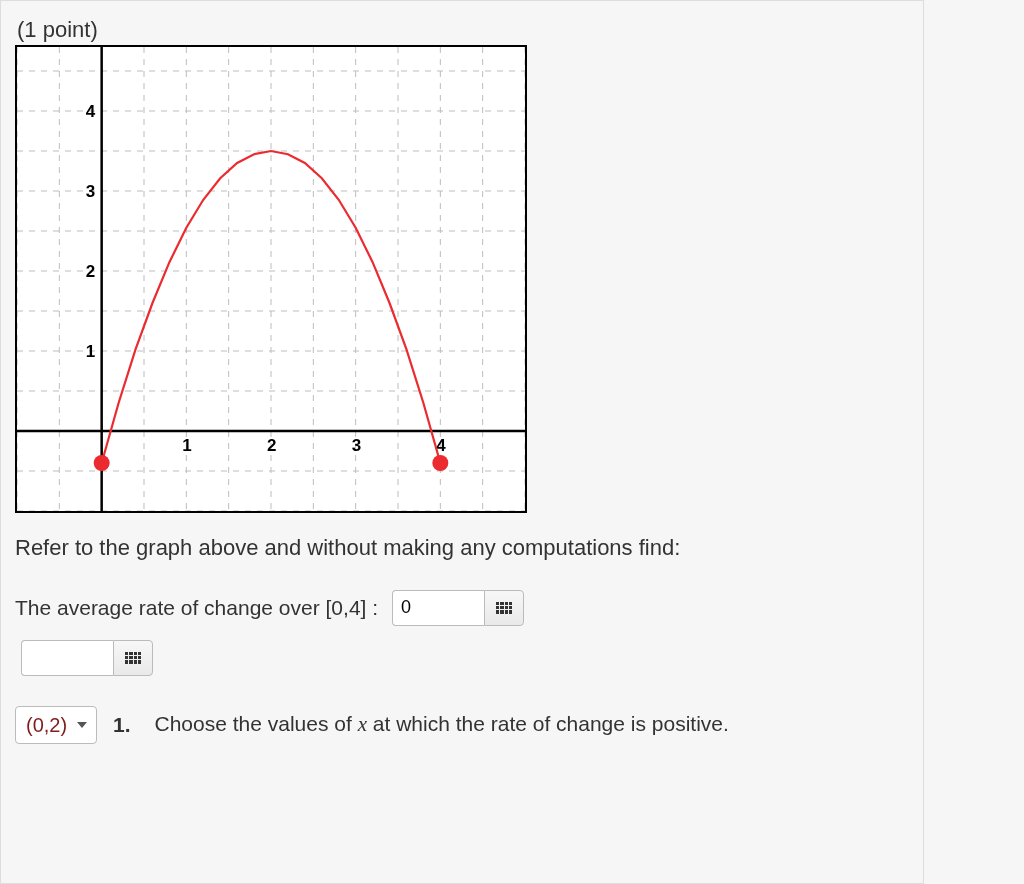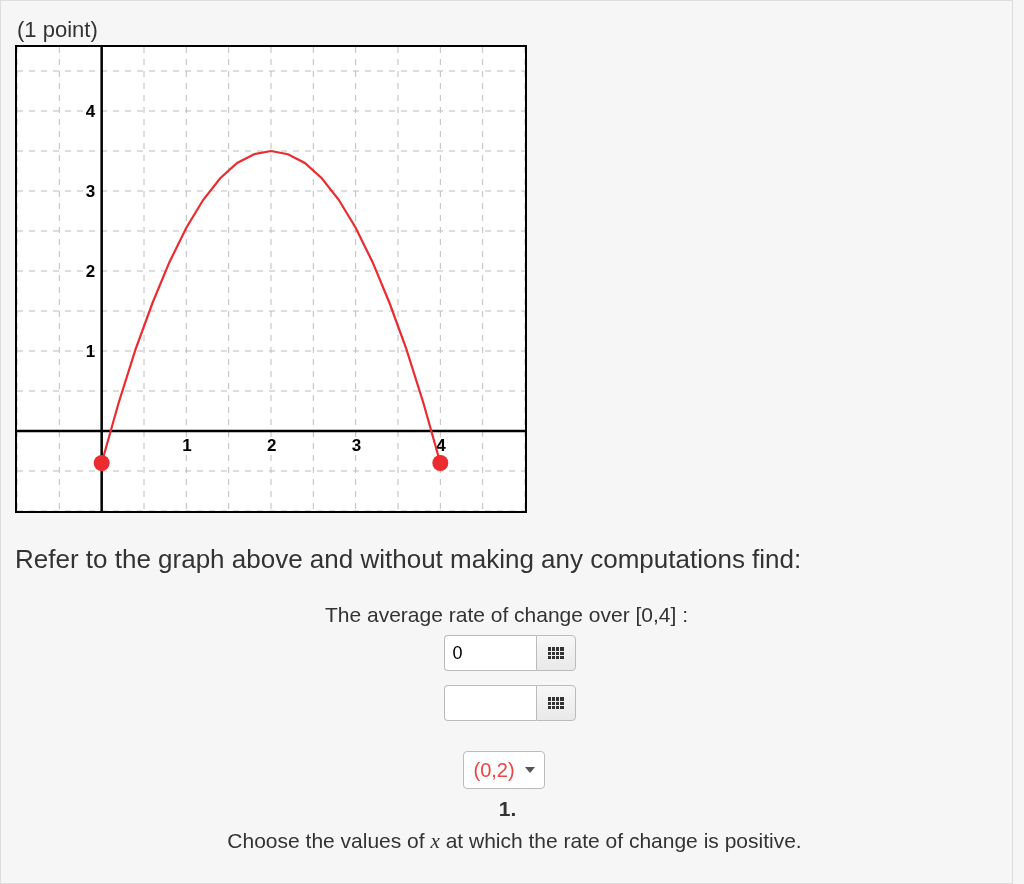--- a/index.html
+++ b/index.html
@@ -4,21 +4,21 @@
 <style>
   * { box-sizing: border-box; }
   body {
     margin: 0;
     padding: 0;
     font-family: -apple-system, "Helvetica Neue", Arial, sans-serif;
     background: #f6f6f6;
     color: #333;
   }
   .page {
-    width: 1013px;
+    width: 924px;
     height: 884px;
     padding: 10px 14px;
     background: #f6f6f6;
     border: 1px solid #ddd;
     font-size: 21px;
   }
   .points {
     font-size: 22px;
     margin: 6px 0 2px 2px;
     color: #333;
@@ -27,31 +27,30 @@
     width: 512px;
     height: 468px;
     border: 2px solid #000;
     background: #fff;
     position: relative;
     overflow: hidden;
     margin: 2px 0 18px 0;
   }
   .graph-box svg { display:block; }
   .prompt {
-    font-size: 26px;
-    margin: 28px 0 26px 0;
+    font-size: 22px;
+    margin: 20px 0 26px 0;
     line-height: 1.4;
   }
   .row {
     display: flex;
     align-items: center;
     gap: 8px;
     margin: 14px 0;
     font-size: 21px;
-    flex-direction: column;
   }
   .mathx { font-style: italic; font-family: "Times New Roman", serif; }
   .input-wrap {
     display: inline-flex;
     align-items: stretch;
     margin-left: 6px;
   }
   .txt-input {
     border: 1px solid #bbb;
     border-right: none;
@@ -83,21 +82,21 @@
     gap: 1px;
   }
   .kbd-grid span { background:#333; }
   .dropdown {
     height: 38px;
     border: 1px solid #bbb;
     border-radius: 4px;
     background: #fff;
     padding: 4px 28px 4px 10px;
     font-size: 20px;
-    color:#ef4444;
+    color:#7f1d1d;
     appearance: none;
     position: relative;
   }
   .dropwrap { position: relative; display:inline-block; margin-right:6px;}
   .dropwrap::after{
     content:"";
     position:absolute;
     right:10px; top:50%;
     width:0;height:0;
     border-left:5px solid transparent;

